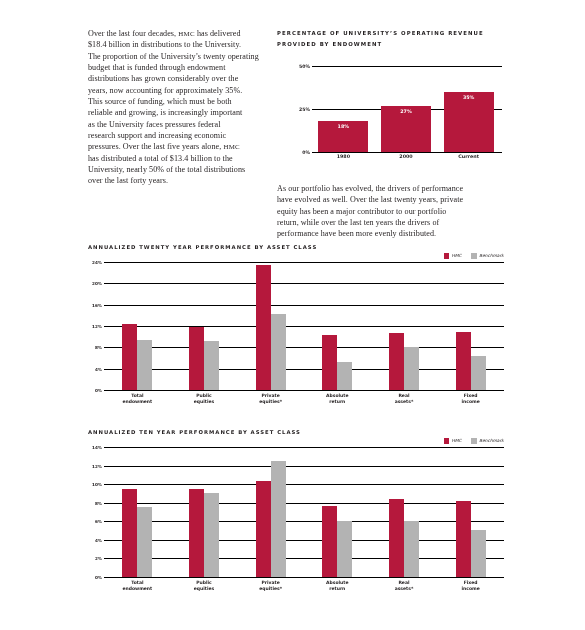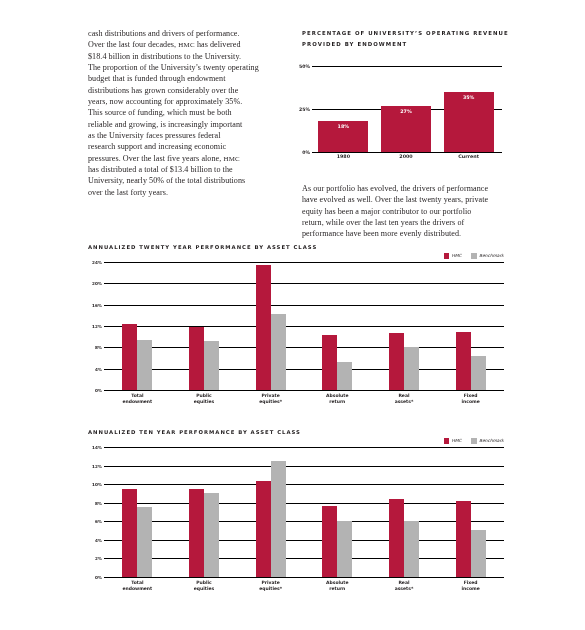--- a/index.html
+++ b/index.html
@@ -23,21 +23,21 @@
   }
 
   
   .col-left {
     position: absolute;
     left: 88px; top: 28px;
     width: 192px;
   }
   .col-right {
     position: absolute;
-    left: 302px; top: 28px;
+    left: 277px; top: 28px;
     width: 208px;
   }
   .body-text {
     font-family: "Liberation Serif", serif;
     font-size: 8.1px;
     line-height: 11.35px;
     color: #231f20;
     text-align: left;
     letter-spacing: 0.06px;
   }
@@ -215,21 +215,20 @@
     padding-top: 3px;
   }
 </style>
 </head>
 <body>
 
 <div class="page">
 
   <div class="col-left">
     <div class="body-text" id="left-para">
-        <div>cash distributions and drivers of performance.</div>
         <div>Over the last four decades, <span class="sc">HMC</span> has delivered</div>
         <div>$18.4 billion in distributions to the University.</div>
         <div>The proportion of the University’s twenty operating</div>
         <div>budget that is funded through endowment</div>
         <div>distributions has grown considerably over the</div>
         <div>years, now accounting for approximately 35%.</div>
         <div>This source of funding, which must be both</div>
         <div>reliable and growing, is increasingly important</div>
         <div>as the University faces pressures federal</div>
         <div>research support and increasing economic</div>

